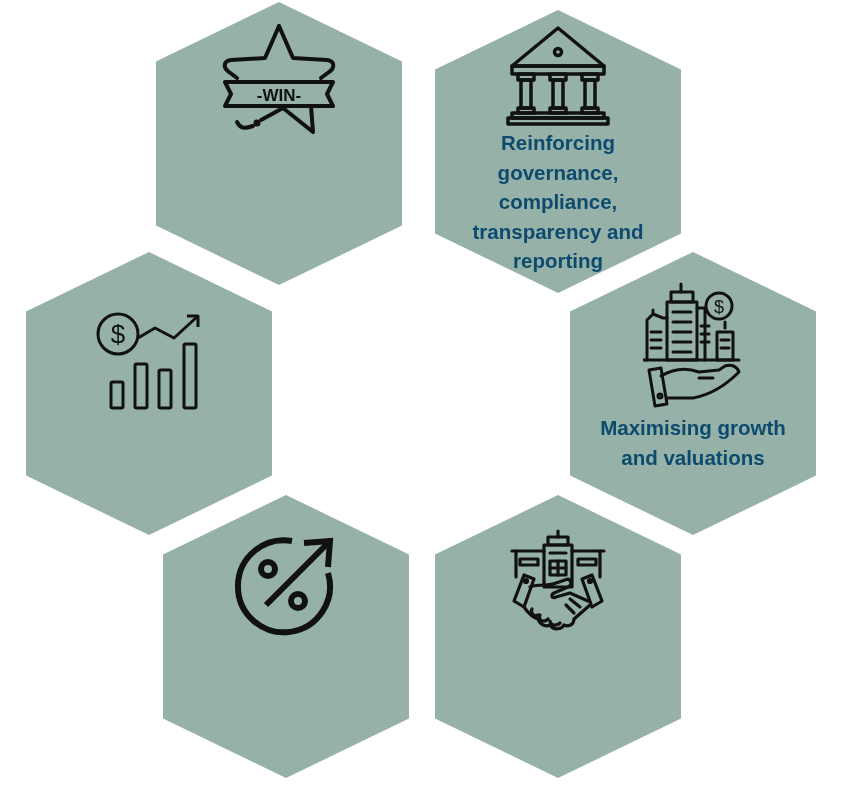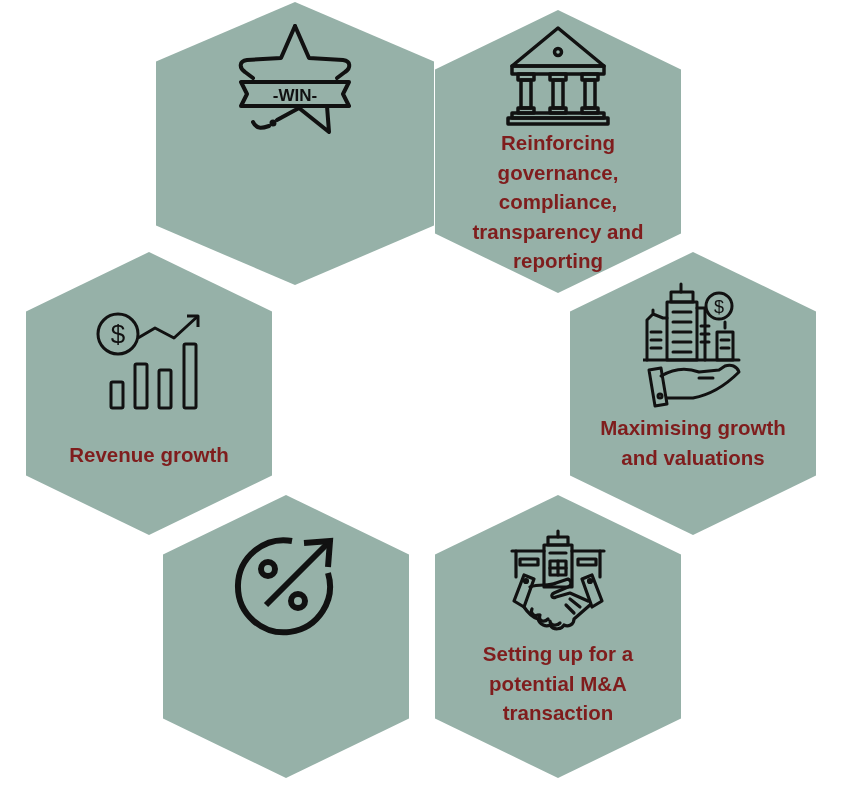--- a/index.html
+++ b/index.html
@@ -14,28 +14,28 @@
     .hex .icon {
       position: absolute; left: 50%; transform: translateX(-50%);
     }
     .hex .icon svg { display: block; }
     .hex .label {
       position: absolute; left: 0; right: 0;
       text-align: center;
       font-weight: bold;
       font-size: 20.5px;
       line-height: 29.5px;
-      color: #7f1d1d;
+      color: #0c4a6e;
       white-space: pre-line;
     }
   </style>
 </head>
 <body style="--hexfill: #96b1a8;">
 
-<div class="hex" style="left:156px; top:2px;padding-left:32px;">
+<div class="hex" style="left:156px; top:2px;">
   <div class="icon" style="top:20px;">
     <svg width="124" height="118" viewBox="0 0 124 118" fill="none" stroke="#111" stroke-width="4" stroke-linecap="round" stroke-linejoin="round">
       <path d="M62 4 L48 36 L14 38 C6 39 6 46 12 50 L20 56"></path>
       <path d="M62 4 L76 36 L110 38 C118 39 118 46 112 50 L104 56"></path>
       <path d="M20 100 C24 108 30 106 36 104"></path>
       <path d="M44 98 L66 86 L96 110 L94 84"></path>
       <circle cx="40" cy="101" r="1.5" fill="#111"></circle>
       <path d="M8 60 L116 60 L110 72 L116 84 L8 84 L14 72 Z" fill="none"></path>
       <text x="62" y="78.5" text-anchor="middle" font-family="Liberation Sans, sans-serif" font-weight="bold" font-size="17" fill="#111" stroke="none">-WIN-</text>
     </svg>
@@ -74,21 +74,20 @@
       <circle cx="23" cy="22" r="20"></circle>
       <text x="23" y="31" text-anchor="middle" font-family="Liberation Sans, sans-serif" font-size="26" fill="#111" stroke="none">$</text>
       <path d="M43 26 L60 16 L79 26 L103 4"></path>
       <path d="M92 4 L103 4 L103 15"></path>
       <rect x="16" y="70" width="12" height="26" rx="1.5"></rect>
       <rect x="40" y="52" width="12" height="44" rx="1.5"></rect>
       <rect x="64" y="58" width="12" height="38" rx="1.5"></rect>
       <rect x="89" y="32" width="12" height="64" rx="1.5"></rect>
     </svg>
   </div>
-  <div class="label" style="top:188px;">Revenue growth</div>
 </div>
 
 <div class="hex" style="left:570px; top:252px;">
   <div class="icon" style="top:30px;">
     <svg width="100" height="128" viewBox="0 0 100 128" fill="none" stroke="#111" stroke-width="3" stroke-linejoin="round" stroke-linecap="round">
       <path d="M38 2 L38 10"></path>
       <rect x="28" y="10" width="22" height="10"></rect>
       <rect x="24" y="20" width="30" height="58"></rect>
       <path d="M30 30 h18 M30 40 h18 M30 50 h18 M30 60 h18 M30 70 h18"></path>
       <path d="M10 28 L10 32 M4 38 L10 32 L20 36 L24 36 M4 38 L4 78"></path>
@@ -138,16 +137,13 @@
       <path d="M4 72 L14 46 L24 50 L14 78 Z"></path>
       <path d="M92 72 L82 46 L72 50 L82 78 Z"></path>
       <circle cx="16" cy="52" r="1.5" fill="#111"></circle>
       <circle cx="80" cy="52" r="1.5" fill="#111"></circle>
       <path d="M20 58 C30 54 38 58 46 54 L58 50 C62 52 62 56 58 58 L44 64 C40 66 42 70 46 68 L60 64 L78 72"></path>
       <path d="M14 78 C18 84 22 88 28 90 C30 96 36 98 40 96 C44 102 52 100 54 96 C58 98 64 96 64 90 L80 76"></path>
       <path d="M22 80 C20 84 24 88 28 86 M30 86 C28 92 34 94 38 90 M40 92 C40 96 46 98 50 94"></path>
       <path d="M60 70 L70 78 M56 76 L64 84"></path>
     </svg>
   </div>
-  <div class="label" style="top:144px;">Setting up for a
-potential M&amp;A
-transaction</div>
 </div>
 
 </body></html>

